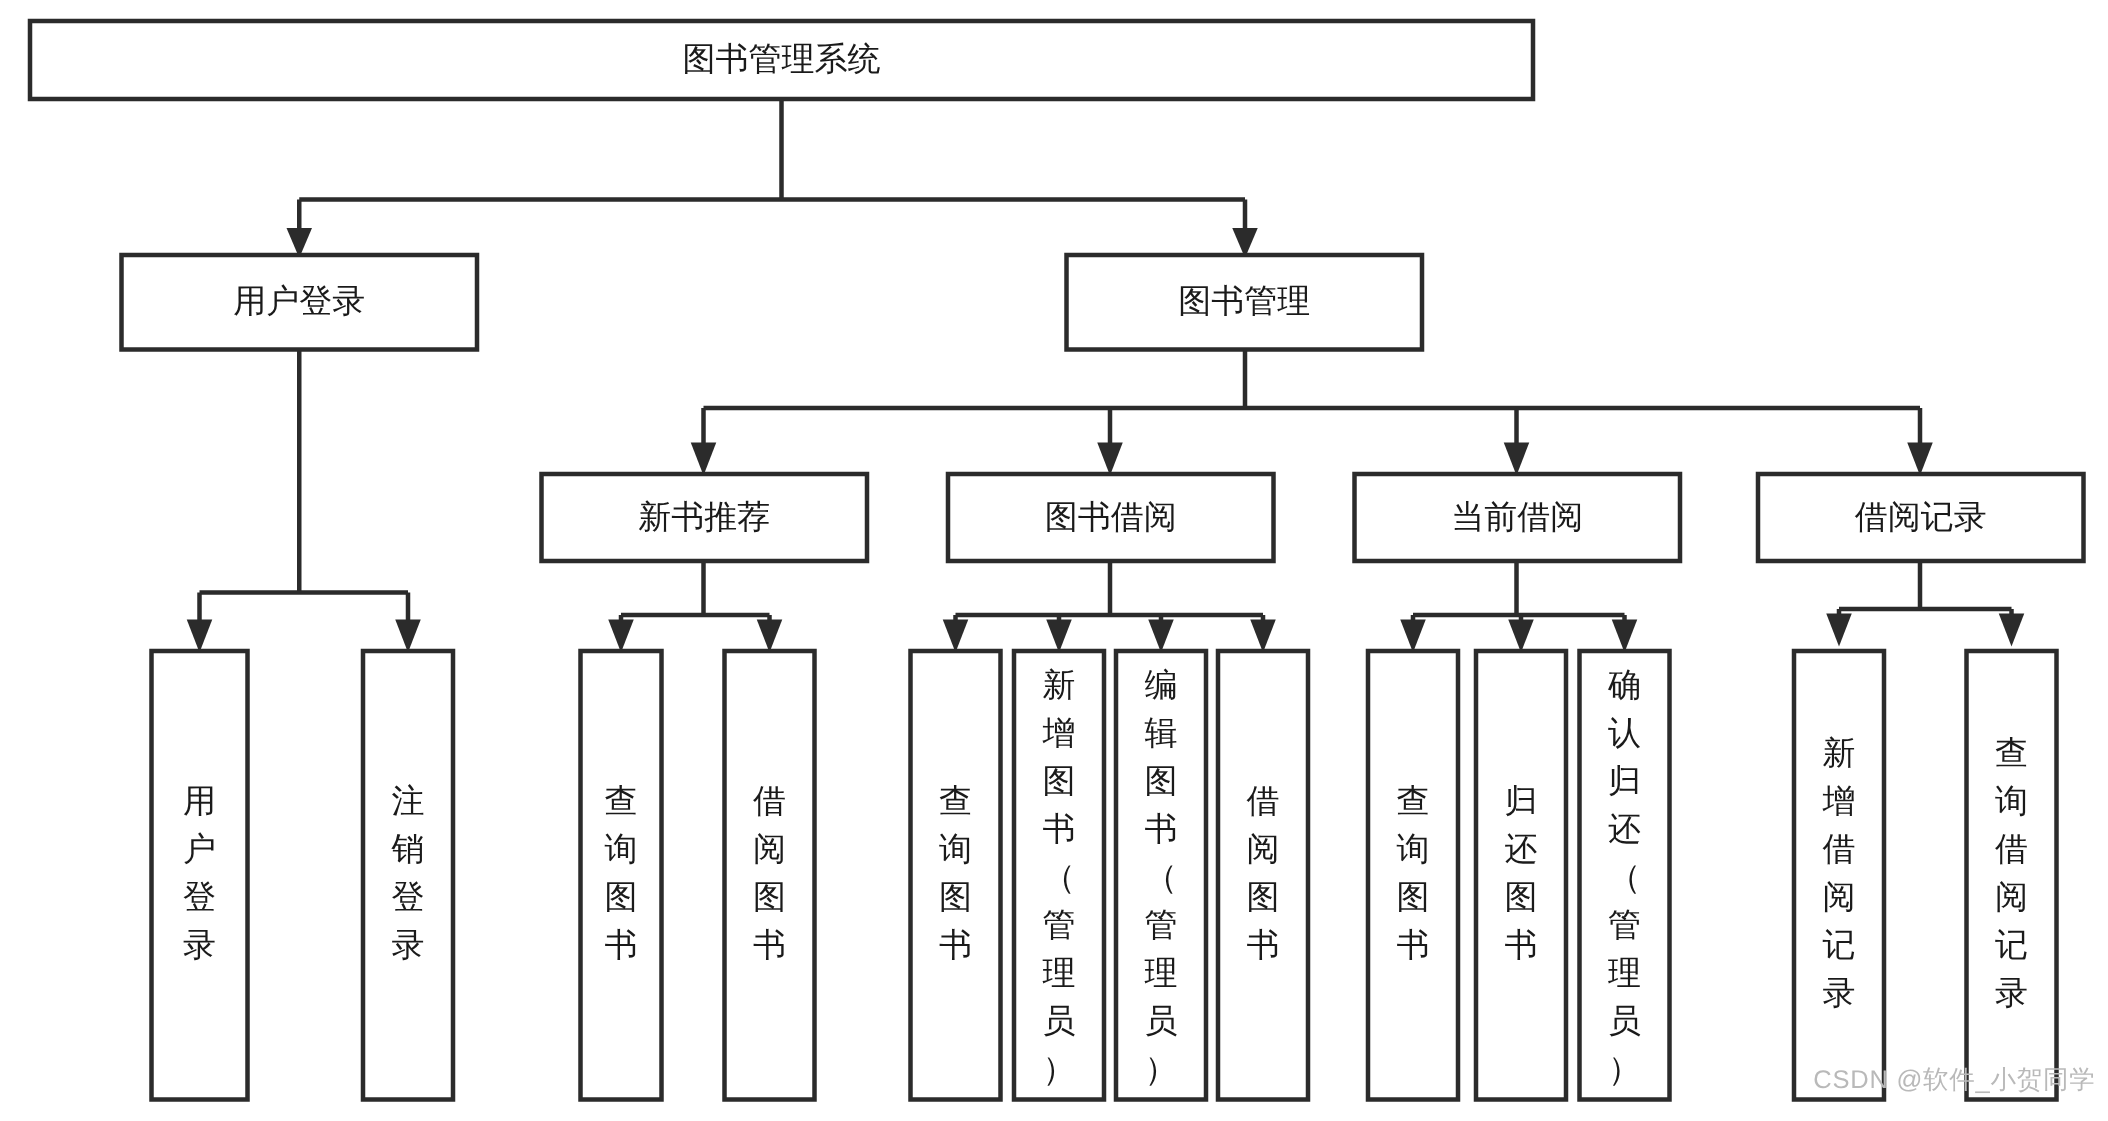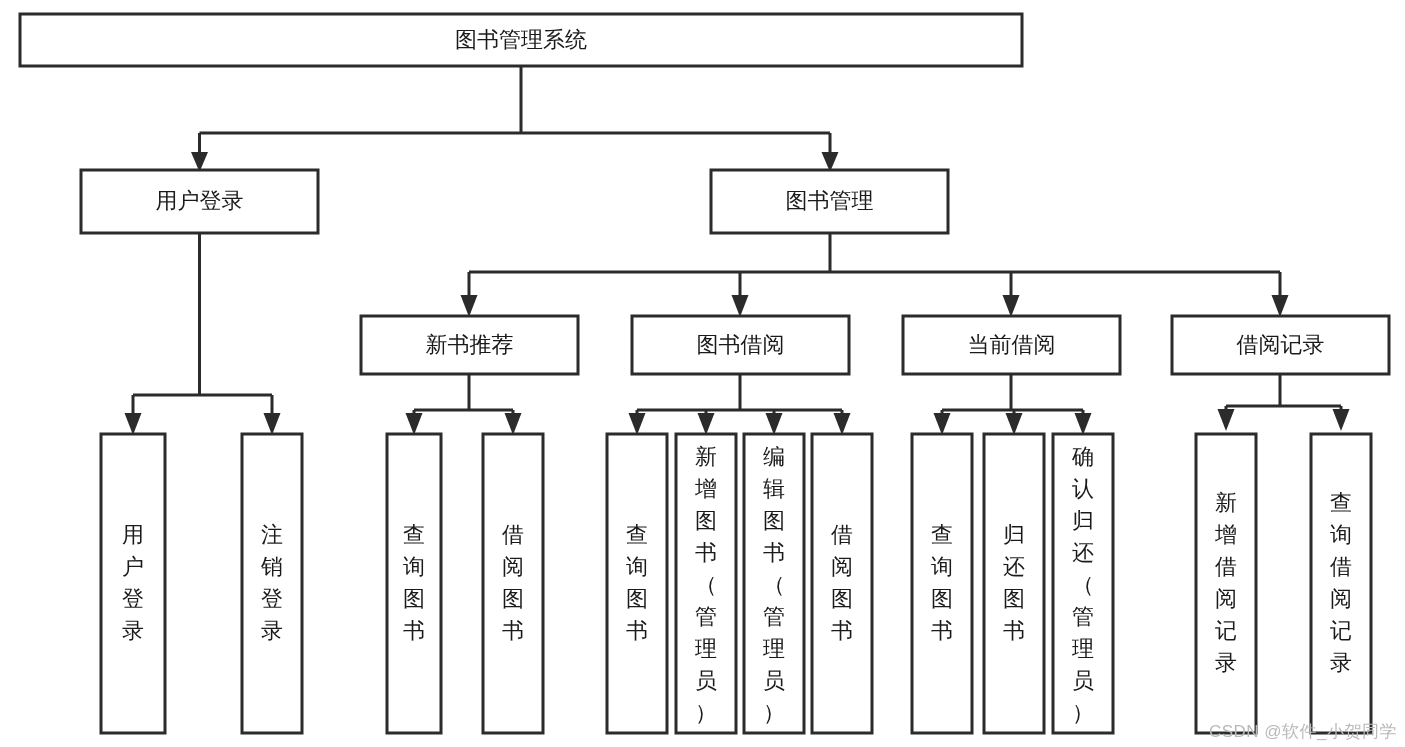--- a/index.html
+++ b/index.html
@@ -14,21 +14,21 @@
   .node-label{
     font-family:"Liberation Sans","DejaVu Sans",sans-serif;
     font-size:22px;fill:#1a1a1a;
     text-anchor:middle;dominant-baseline:middle;
   }
   .leaf-label{
     font-family:"Liberation Sans","DejaVu Sans",sans-serif;
     font-size:22px;fill:#1a1a1a;
   }
   .watermark{
-    position:absolute;right:8px;bottom:4px;
+    position:absolute;right:8px;bottom:16px;
     font-family:"Liberation Sans","DejaVu Sans",sans-serif;
     font-size:17px;color:#b9b9b9;letter-spacing:0.5px;
     white-space:nowrap;pointer-events:none;
   }
 </style>
 </head>
 <body>
 
 <svg id="diagram" viewBox="0 0 1405 747">
 

